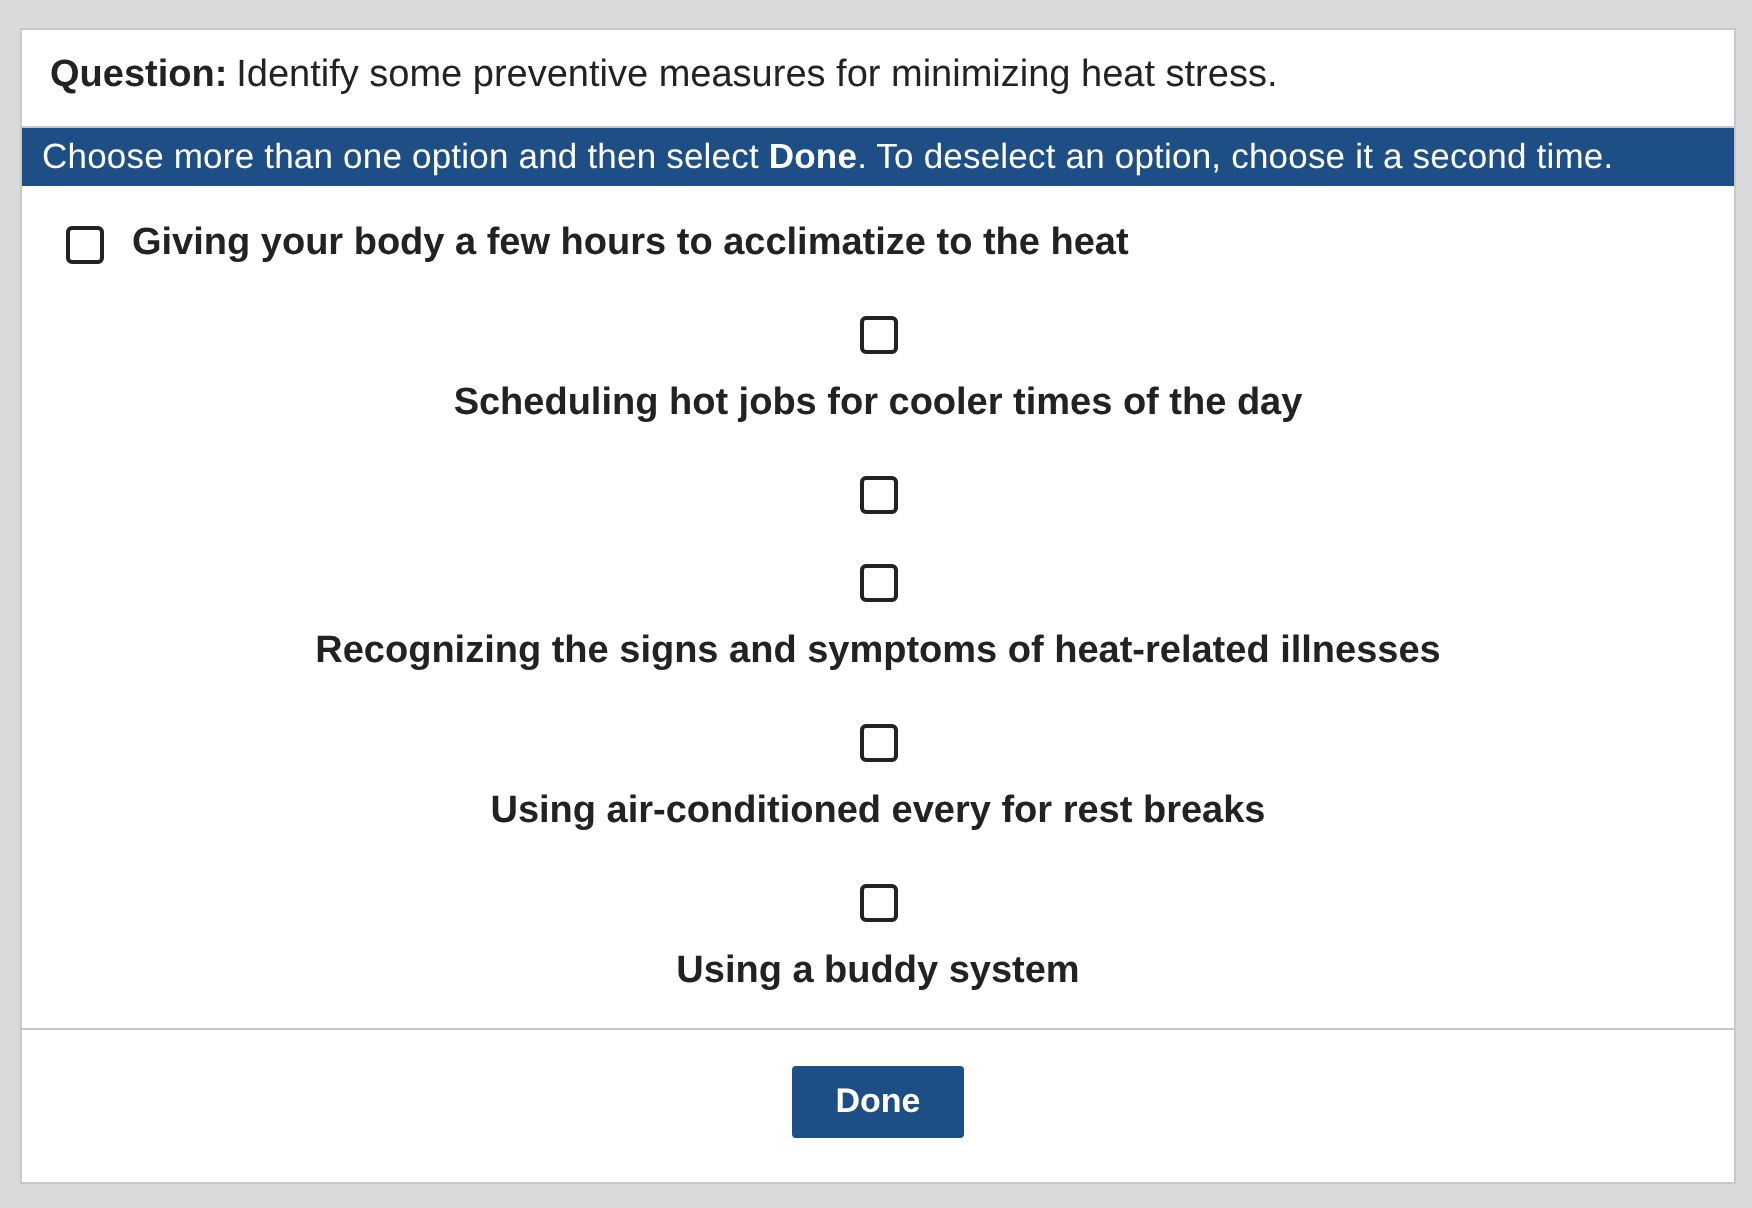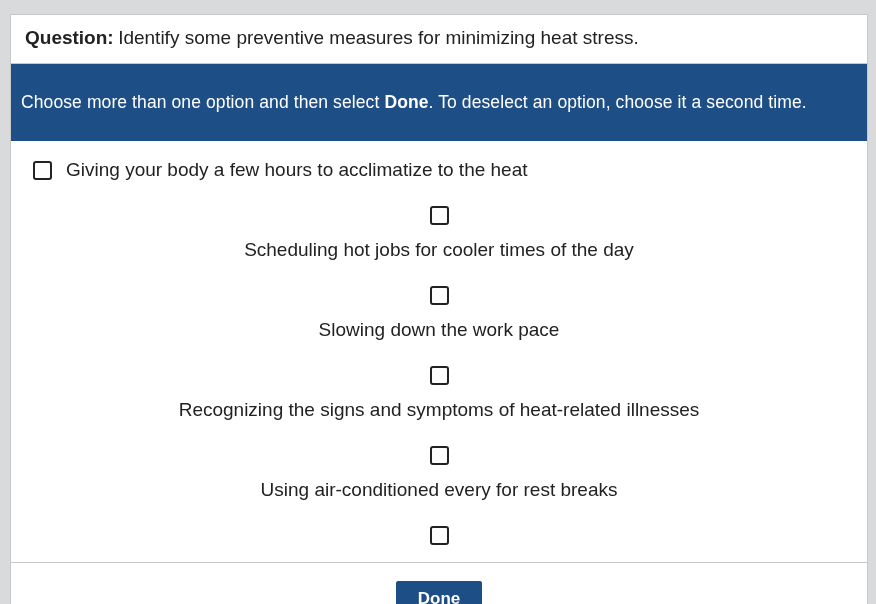--- a/index.html
+++ b/index.html
@@ -1,23 +1,23 @@
 <!DOCTYPE html>
 <html><head>
 <meta charset="utf-8">
 <style>
   html,body{margin:0;padding:0;background:#d8dadb;font-family:Arial,Helvetica,sans-serif;}
   .frame{width:876px;height:604px;background:#d8dadb;position:relative;overflow:hidden;}
   .card{margin:14px 0 0 10px;width:856px;background:#fff;border:1px solid #c8c8c8;}
   .q-row{padding:12px 14px 14px;border-bottom:1px solid #c8c8c8;}
   .q-label{font-weight:700;color:#222;font-size:19px;}
   .q-text{font-weight:400;color:#222;font-size:19px;}
-  .instr{background:#1e4e86;color:#fff;padding:28px 10px;font-size:17.5px;letter-spacing:.1px;}
+  .instr{background:#1e4e86;color:#fff;padding:4px 10px;font-size:17.5px;letter-spacing:.1px;}
   .instr .b{font-weight:700;}
-  .options{padding:6px 0 4px;}
+  .options{padding:6px 0 4px;font-weight:bold;}
   .opt{display:flex;align-items:center;gap:14px;padding:12px 22px 13px;cursor:pointer;user-select:none;}
   .opt + .opt{border-top:0;flex-direction:column;}
   .cb{width:15px;height:15px;border:2px solid #222;border-radius:3px;flex:0 0 auto;display:inline-block;background:#fff;}
   .opt-label{font-size:19px;color:#222;}
   .footer{border-top:1px solid #c8c8c8;padding:18px 0 22px;display:flex;justify-content:center;}
   .done-btn{background:#1e4e86;color:#fff;border:none;padding:8px 22px;font-size:17px;font-weight:700;border-radius:2px;cursor:pointer;}
 </style>
 </head>
 <body>
 <div class="frame">
@@ -38,32 +38,32 @@
     <div class="opt">
       <span class="cb"></span>
       <span class="opt-label">Giving your body a few hours to acclimatize to the heat</span>
     </div>
     <div class="opt">
       <span class="cb"></span>
       <span class="opt-label">Scheduling hot jobs for cooler times of the day</span>
     </div>
     <div class="opt">
       <span class="cb"></span>
-      <span class="opt-label">Slowing down the work pace</span>
     </div>
     <div class="opt">
       <span class="cb"></span>
       <span class="opt-label">Recognizing the signs and symptoms of heat-related illnesses</span>
     </div>
     <div class="opt">
       <span class="cb"></span>
       <span class="opt-label">Using air-conditioned every for rest breaks</span>
     </div>
     <div class="opt">
       <span class="cb"></span>
+      <span class="opt-label">Using a buddy system</span>
     </div>
   </div>
 
   <div class="footer">
     <button class="done-btn">Done</button>
   </div>
 
 </div>
 
 </div>

